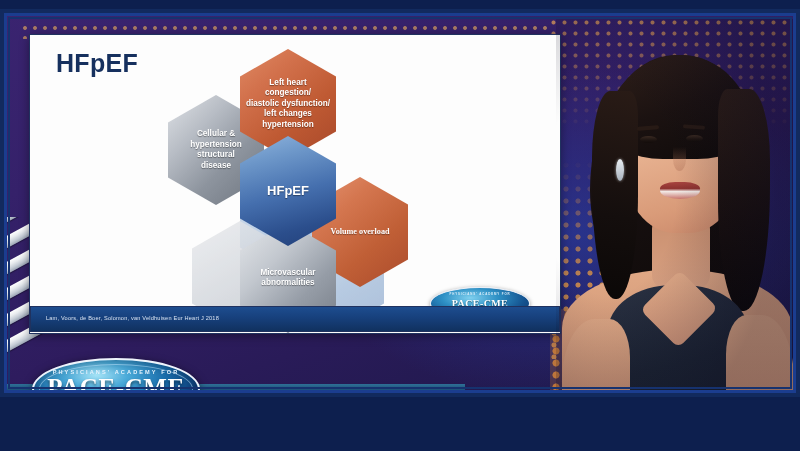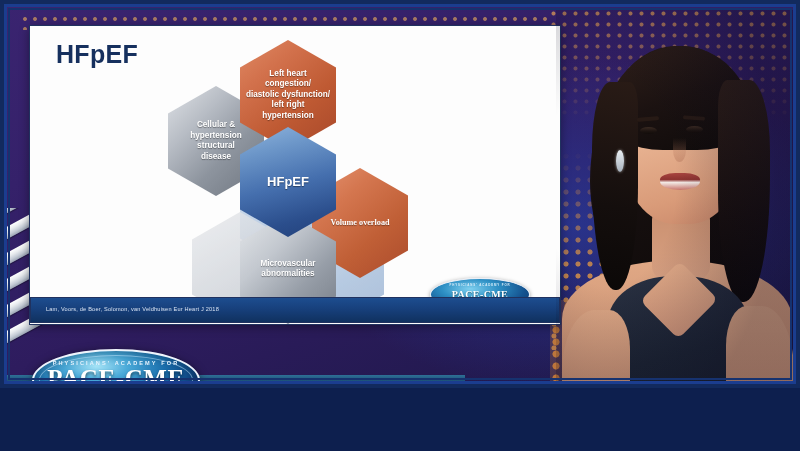--- a/index.html
+++ b/index.html
@@ -2,21 +2,21 @@
 <html><head>
 <meta charset="utf-8">
 <style>
   * { margin:0; padding:0; box-sizing:border-box; }
   html,body { width:800px; height:451px; overflow:hidden; }
   body {
     font-family:"Liberation Sans", sans-serif;
     background:#0d1f4e;
     position:relative;
   }
-  #stage { position:absolute; inset:0; width:800px; height:388px; overflow:hidden; }
+  #stage { position:absolute; inset:0; width:800px; height:388px; overflow:hidden;margin-top:9px; }
 
   
   .bg-base{
     position:absolute; inset:0;
     background:
       radial-gradient(ellipse 55% 70% at 72% 58%, rgba(40,70,180,.55), rgba(40,70,180,0) 62%),
       linear-gradient(160deg,#3a2470 0%,#35216a 28%,#2e1c5e 55%,#241a52 78%,#1b1745 100%);
   }
   .bg-frame{
     position:absolute; left:4px; top:4px; right:4px; bottom:4px;
@@ -328,21 +328,21 @@
           <span>structural</span>
           <span>disease</span>
         </div>
       </div>
 
       <div class="hex hex-orange" style="left:100px; top:10px;align-items:center;">
         <div>
           <span>Left heart</span>
           <span>congestion/</span>
           <span>diastolic dysfunction/</span>
-          <span>left right</span>
+          <span>left changes</span>
           <span>hypertension</span>
         </div>
       </div>
 
 
       <div class="hex hex-orange2" style="left:172px; top:138px;font-family:Liberation Serif, serif;">
         <div>
           <span>Volume overload</span>
         </div>
       </div>

